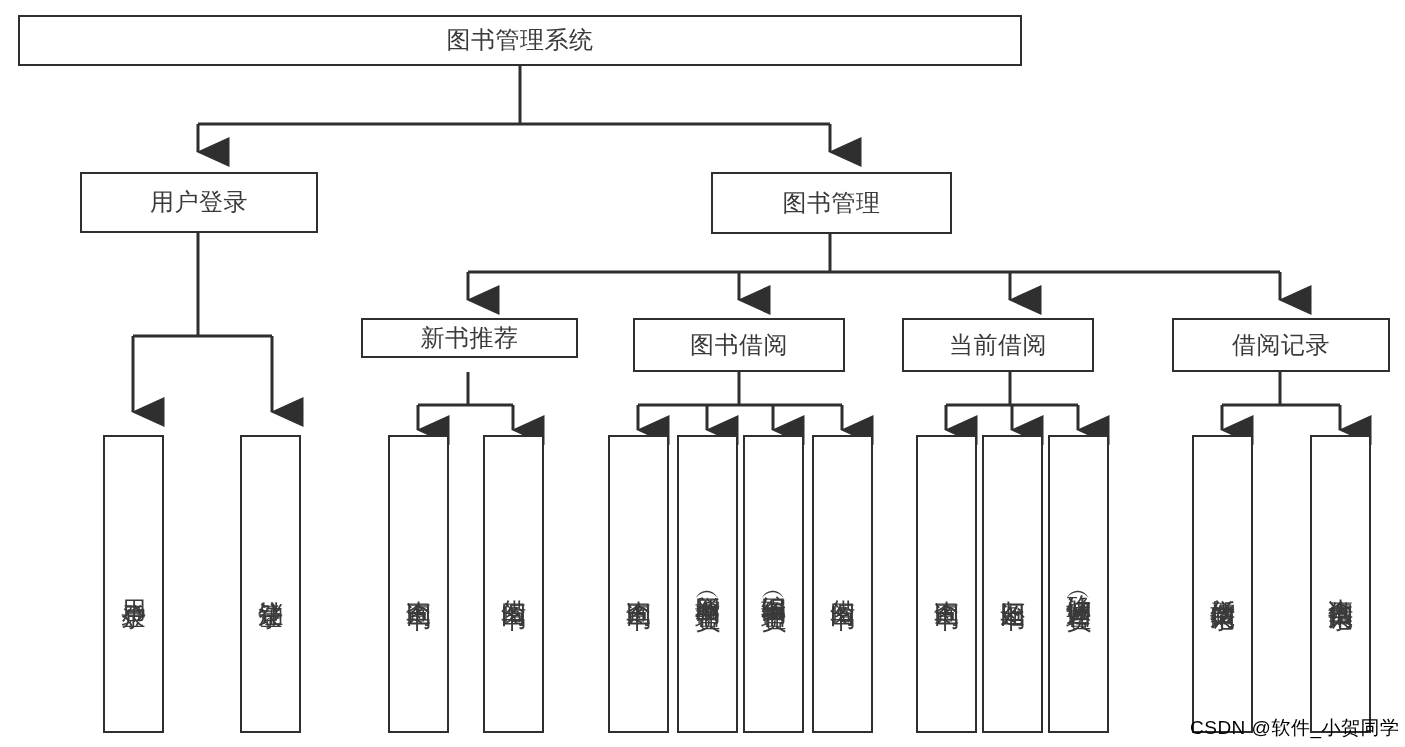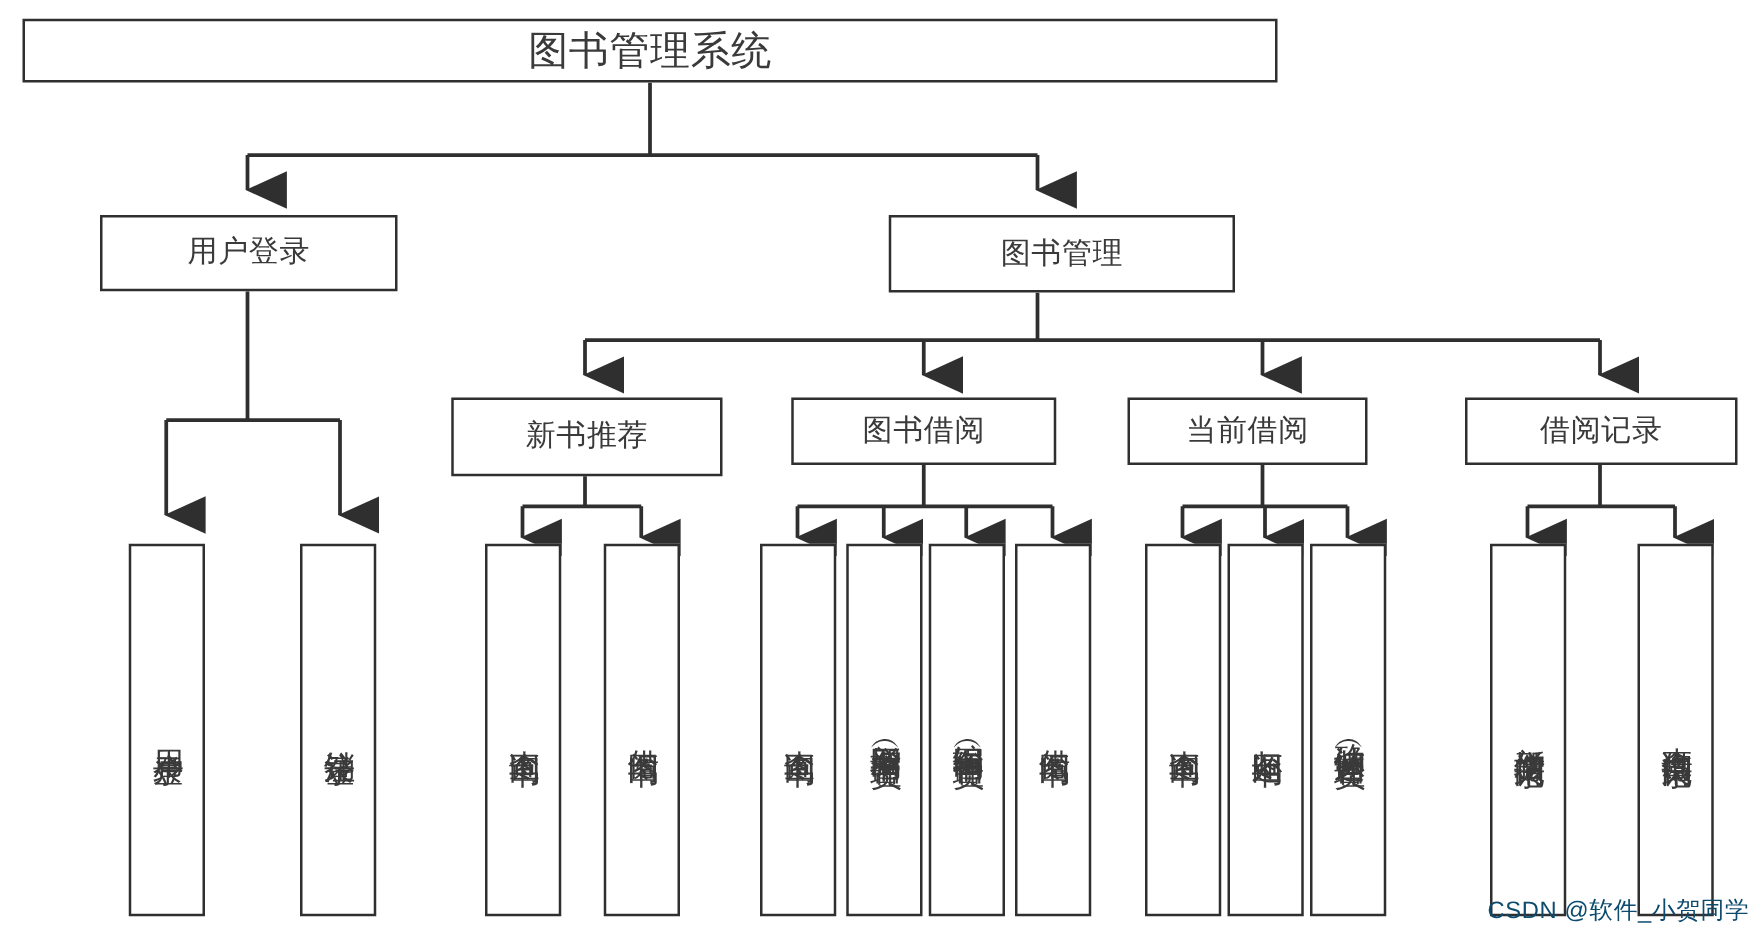--- a/index.html
+++ b/index.html
@@ -29,24 +29,24 @@
   }
   .node.v{               
     writing-mode:vertical-rl;
     text-orientation:upright;
     font-size:25px;
     letter-spacing:2px;
     align-items:center;
     justify-content:center;
     padding:6px 0;
   }
-  .node.root{font-size:32px;}
+  .node.root{font-size:24px;}
   .watermark{
     position:absolute;
-    color:#0c4a6e;
+    color:#000000;
     font-size:19px;
     letter-spacing:0.5px;
     white-space:nowrap;
     user-select:none;
   }
   svg.links{position:absolute;left:0;top:0;width:1405px;height:747px;pointer-events:none;}
 </style>
 </head>
 <body>
 
@@ -101,23 +101,23 @@
       <path d="M 1222 405 L 1340 405"></path>
       <path d="M 1222 405 L 1222 430" marker-end="url(#arrow)"></path>
       <path d="M 1340 405 L 1340 430" marker-end="url(#arrow)"></path>
     </g>
   </svg>
 
   <div class="node h root" style="left:18px;top:15px;width:1004px;height:51px;">图书管理系统</div>
 
   <div class="node h" style="left:80px;top:172px;width:238px;height:61px;">用户登录</div>
 
-  <div class="node h" style="left:711px;top:172px;width:277px;height:62px;">图书管理</div>
+  <div class="node h" style="left:711px;top:172px;width:241px;height:62px;">图书管理</div>
 
-  <div class="node h" style="left:361px;top:318px;width:217px;height:63px;">新书推荐</div>
+  <div class="node h" style="left:361px;top:318px;width:217px;height:40px;">新书推荐</div>
 
   <div class="node h" style="left:633px;top:318px;width:212px;height:54px;text-align:center;">图书借阅</div>
 
   <div class="node h" style="left:902px;top:318px;width:192px;height:54px;">当前借阅</div>
 
   <div class="node h" style="left:1172px;top:318px;width:218px;height:54px;">借阅记录</div>
 
   <div class="node v" style="left:103px;top:435px;width:61px;height:298px;">用户登录</div>
 
   <div class="node v" style="left:240px;top:435px;width:61px;height:298px;">注销登录</div>

